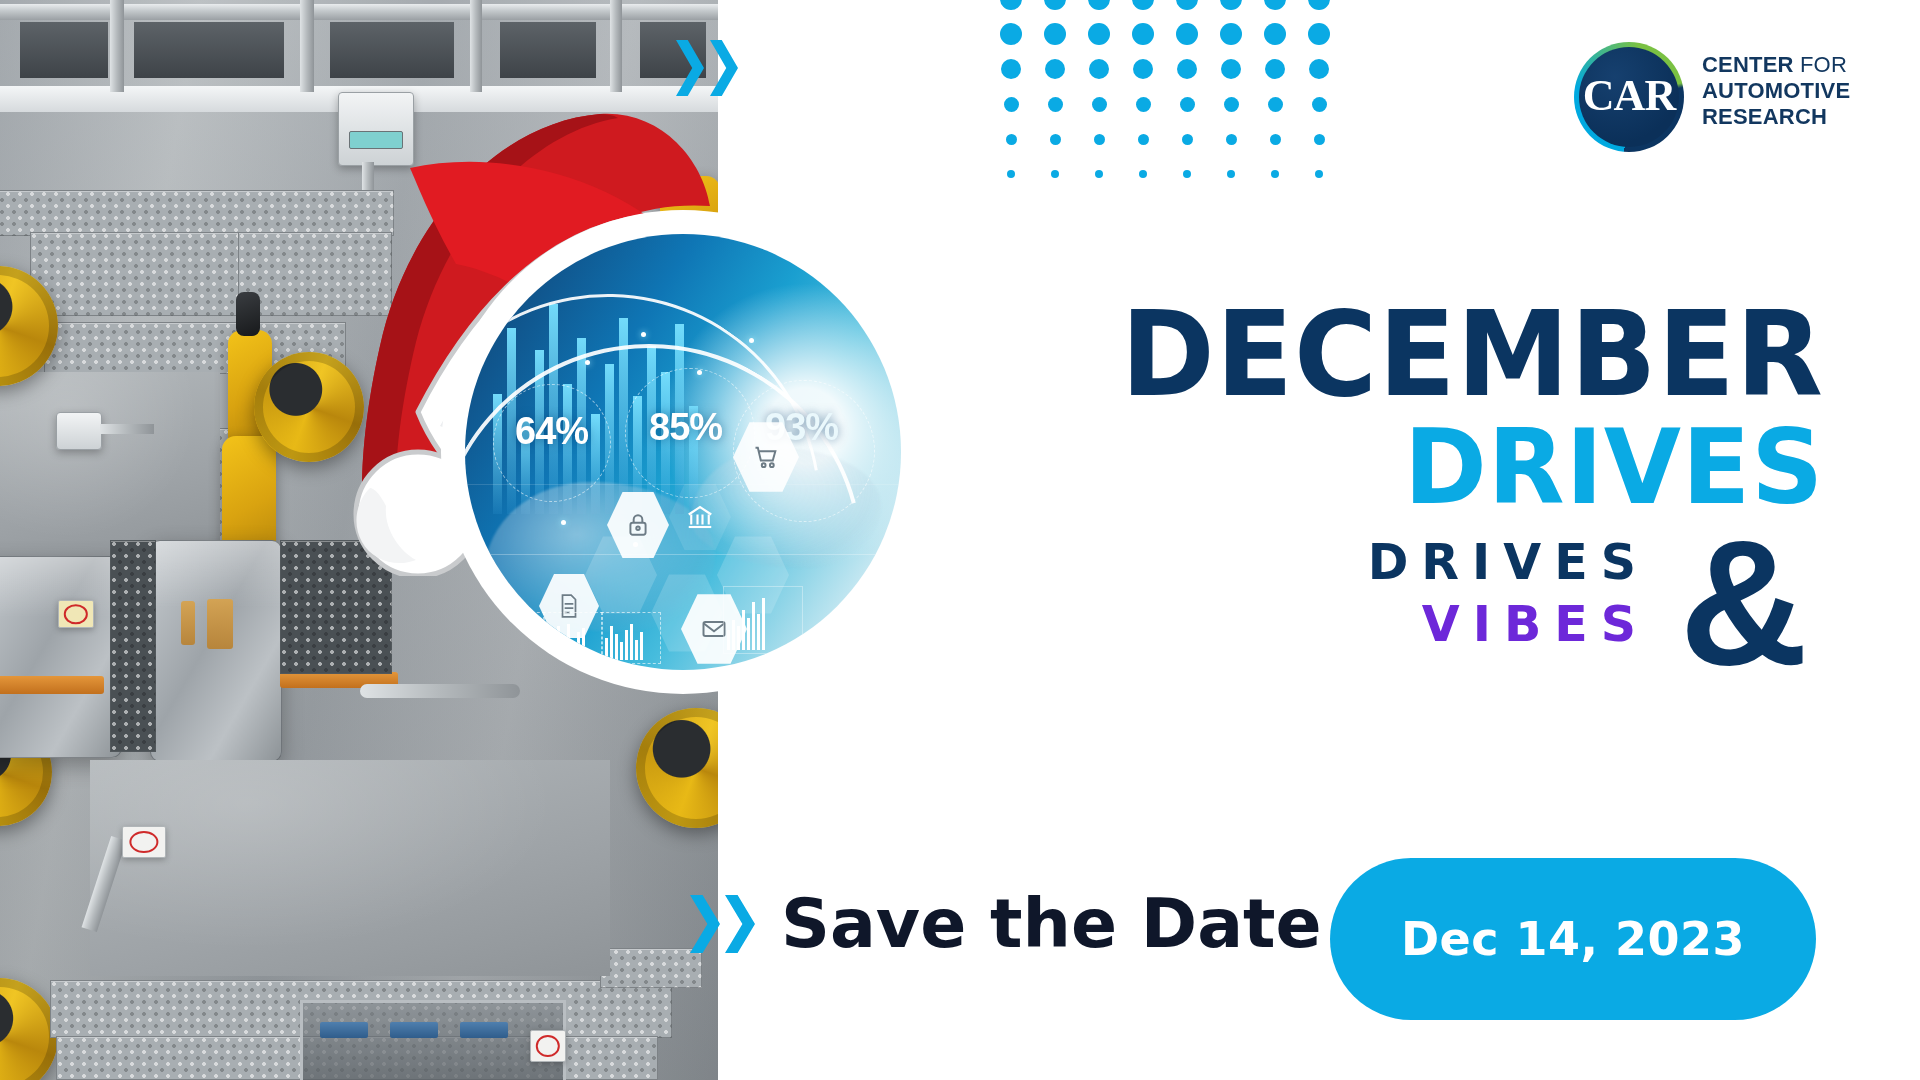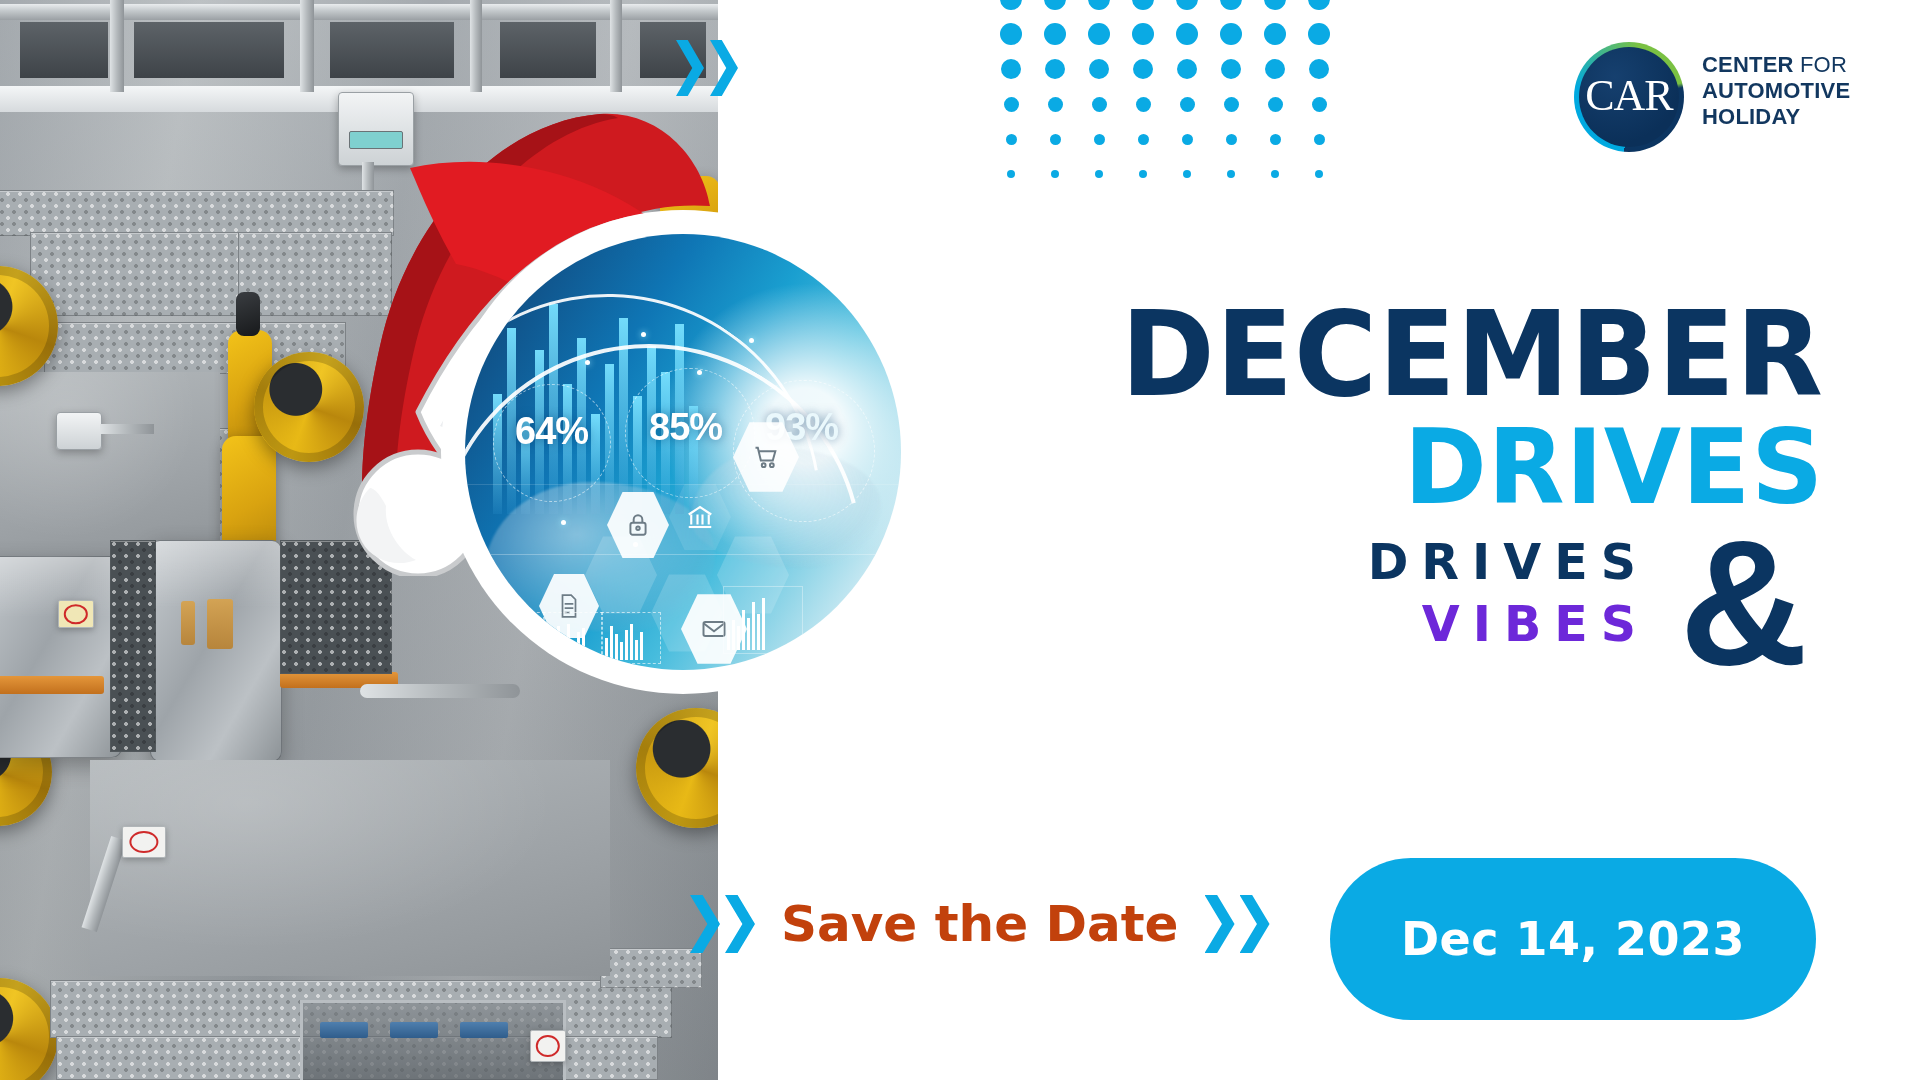--- a/index.html
+++ b/index.html
@@ -211,21 +211,21 @@
     display:flex; align-items:flex-end; gap:2px;
     padding: 3px;
   }
   .tc-minichart > i { display:block; width:3px; background:#ffffff; }
 
   
   .dot-grid { position:absolute; left: 1000px; top: -12px; }
   .dot-grid .dot { position:absolute; border-radius:50%; background:#0aaae4; }
 
   
-  .car-logo { position:absolute; left:1574px; top:42px; width:110px; height:110px; }
+  .car-logo { position:absolute; left:1574px; top:42px; width:110px; height:110px;font-weight:bold; }
   .car-logo-ring {
     position:absolute; inset:0; border-radius:50%;
     background: conic-gradient(from 185deg, #00a9e0 0deg, #00a9e0 95deg, #7ac143 185deg, #7ac143 250deg, #0c3561 255deg, #0c3561 360deg);
   }
   .car-logo-inner {
     position:absolute; left:5px; top:5px; right:5px; bottom:5px;
     border-radius:50%;
     background: radial-gradient(circle at 36% 30%, #16406f, #0b3059 70%);
     display:flex; align-items:center; justify-content:center;
   }
@@ -291,24 +291,24 @@
     color:#0b3561;
     font-family:"Liberation Sans", sans-serif;
     font-weight:700;
     font-size:178px;
     line-height:178px;
   }
 
   
   .save-row { position:absolute; left: 690px; top: 895px; display:flex; align-items:center; gap:26px; }
   .save-text {
-    color:#c2410c;
+    color:#0f172a;
     font-family:"DejaVu Sans", sans-serif;
     font-weight:700;
-    font-size:50px;
+    font-size:68px;
     line-height:58px;
     white-space:nowrap;
   }
   .chev-pair { display:flex; align-items:center; gap:5px; }
   .chev-arrow {
     width: 30px; height: 58px;
     background: #0aaae4;
     clip-path: polygon(0% 0%, 42% 0%, 100% 50%, 42% 100%, 0% 100%, 58% 50%);
   }
 
@@ -610,21 +610,21 @@
     <div class="car-logo-inner">
       <span class="car-logo-text">CAR</span>
     </div>
   </div>
   <div class="car-wordmark">
     <div>
       <span>CENTER</span>
       <span class="thin">FOR</span>
     </div>
     <div>AUTOMOTIVE</div>
-    <div>HOLIDAY</div>
+    <div>RESEARCH</div>
   </div>
 
   <div class="headline">
     <div class="h-december">DECEMBER</div>
     <div class="h-drives">DRIVES</div>
     <div class="hv-rows">
       <div class="h-holiday">DRIVES</div>
       <div class="h-vibes">VIBES</div>
     </div>
     <div class="h-amp">&amp;</div>

